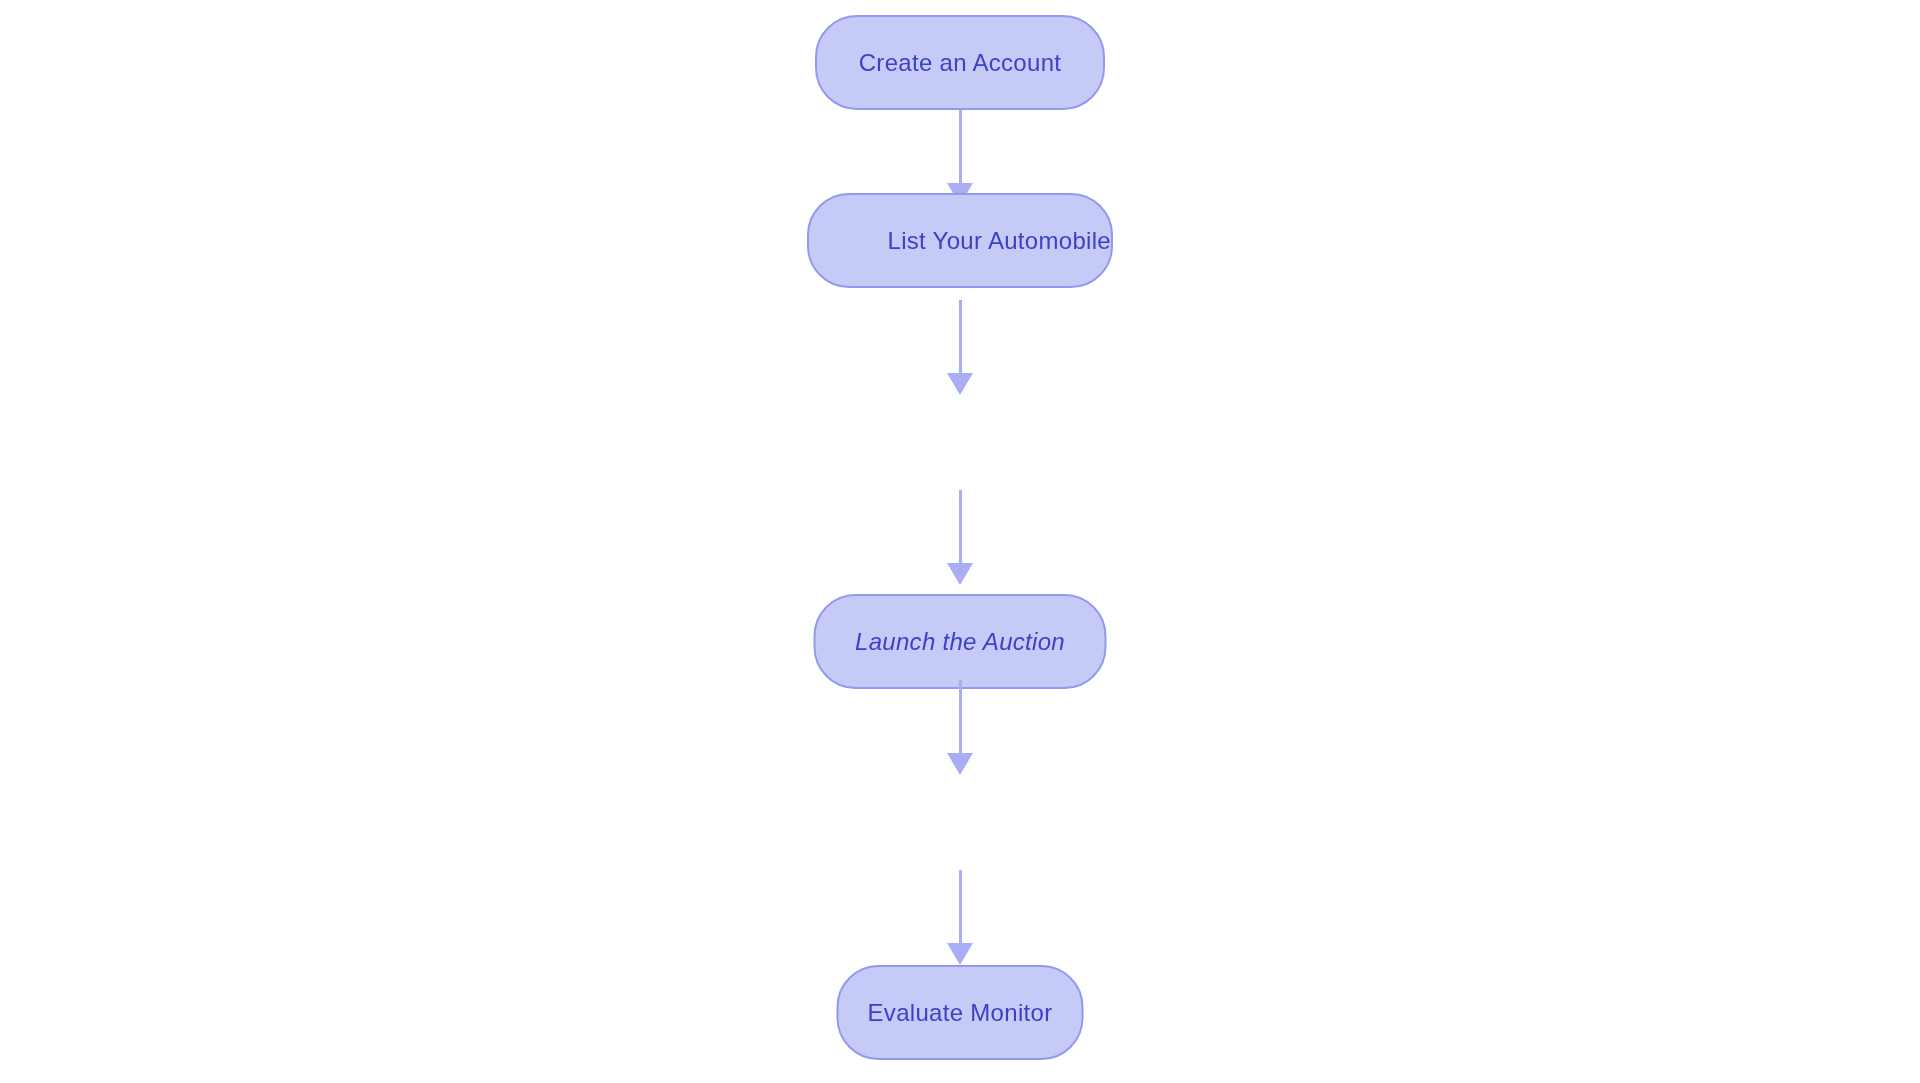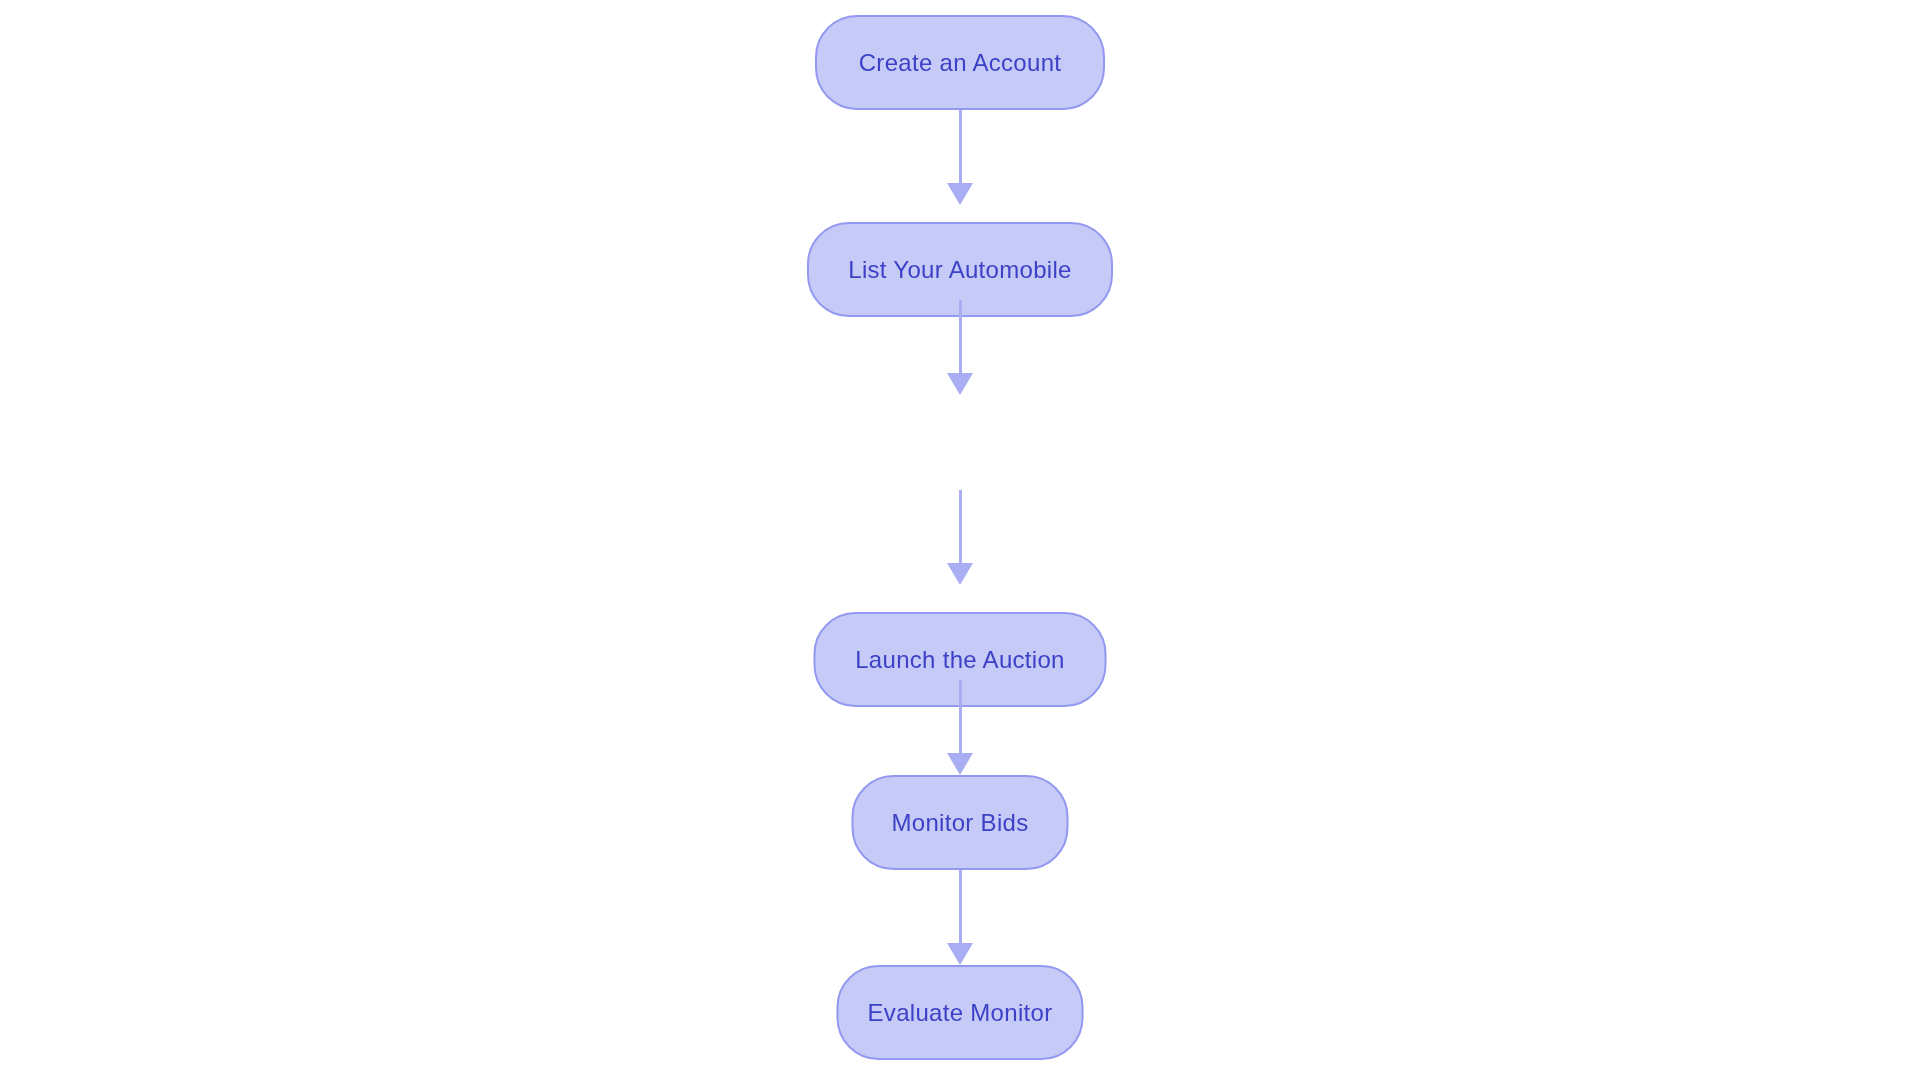--- a/index.html
+++ b/index.html
@@ -28,23 +28,23 @@
     color: var(--node-text, #3c41c7);
     font-size: 24px;
     font-weight: 400;
     letter-spacing: 0.3px;
     display: flex;
     align-items: center;
     justify-content: center;
     white-space: nowrap;
   }
   .n1 { top: 15px;  width: 290px; }
-  .n2 { top: 222px; width: 306px; }
+  .n2 { top: 193px; width: 306px; justify-content: flex-end; }
   .n3 { top: 395px; width: 293px; }
-  .n4 { top: 612px; width: 293px; }
+  .n4 { top: 594px; width: 293px; font-style: italic; }
   .n5 { top: 775px; width: 217px; }
   .n6 { top: 965px; width: 247px; }
 
   .arrow {
     position: absolute;
     left: 50%;
     transform: translateX(-50%);
     width: 26px;
     height: 95px;
     display: flex;
@@ -101,23 +101,20 @@
 
   <div class="node n4">
     <span>Launch the Auction</span>
   </div>
 
   <div class="arrow a4">
     <div class="arrow-line"></div>
     <div class="arrow-head"></div>
   </div>
 
-  <div class="node n5">
-    <span>Monitor Bids</span>
-  </div>
 
   <div class="arrow a5">
     <div class="arrow-line"></div>
     <div class="arrow-head"></div>
   </div>
 
   <div class="node n6">
     <span>Evaluate Monitor</span>
   </div>
 

